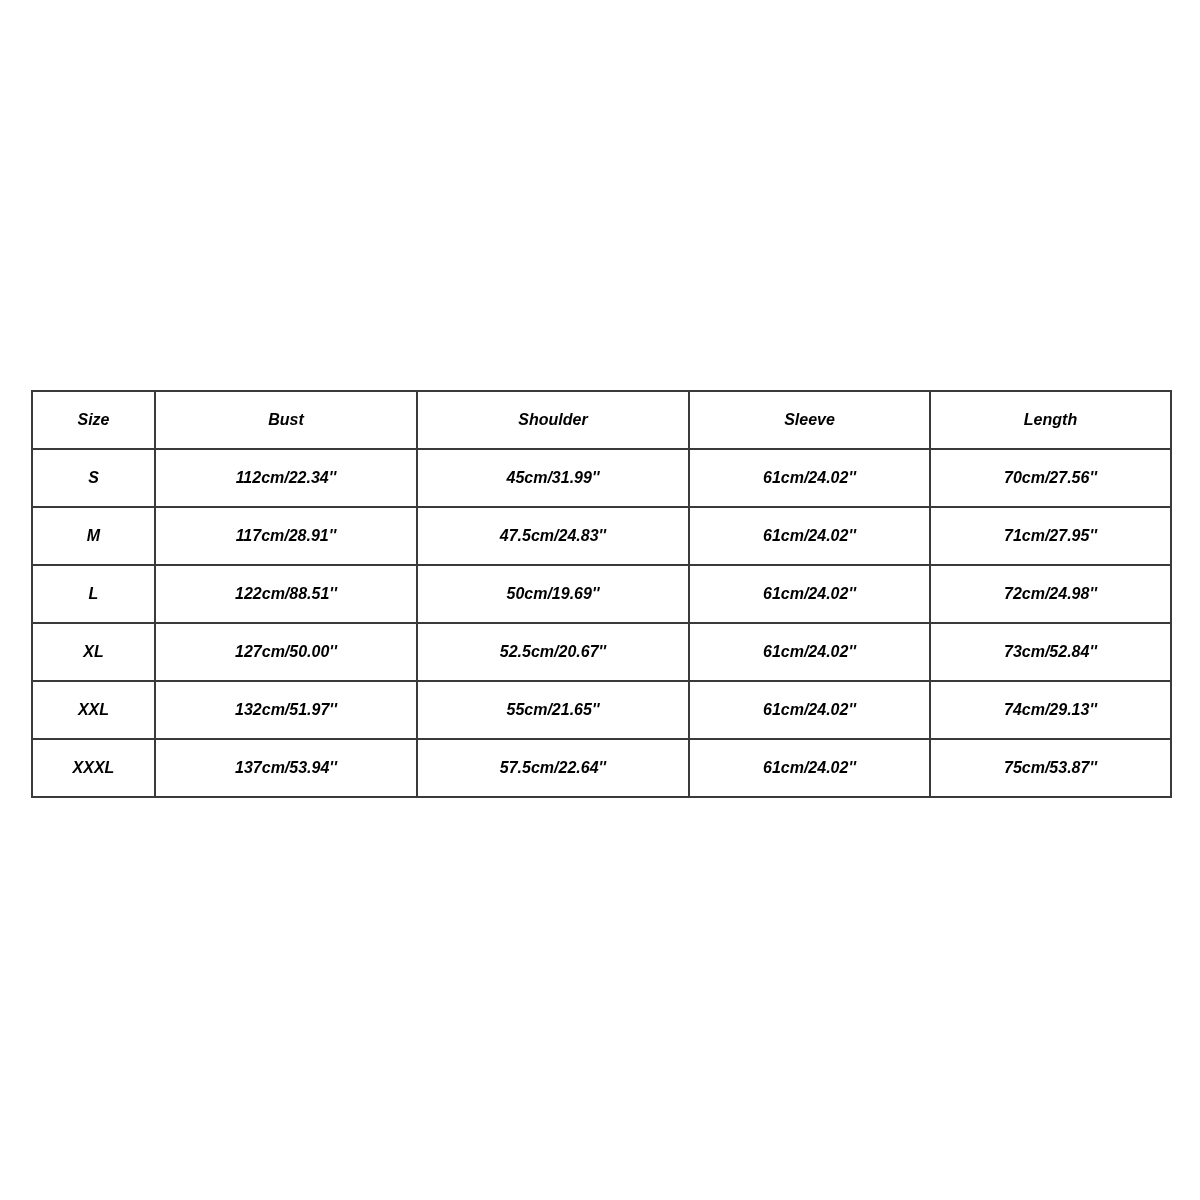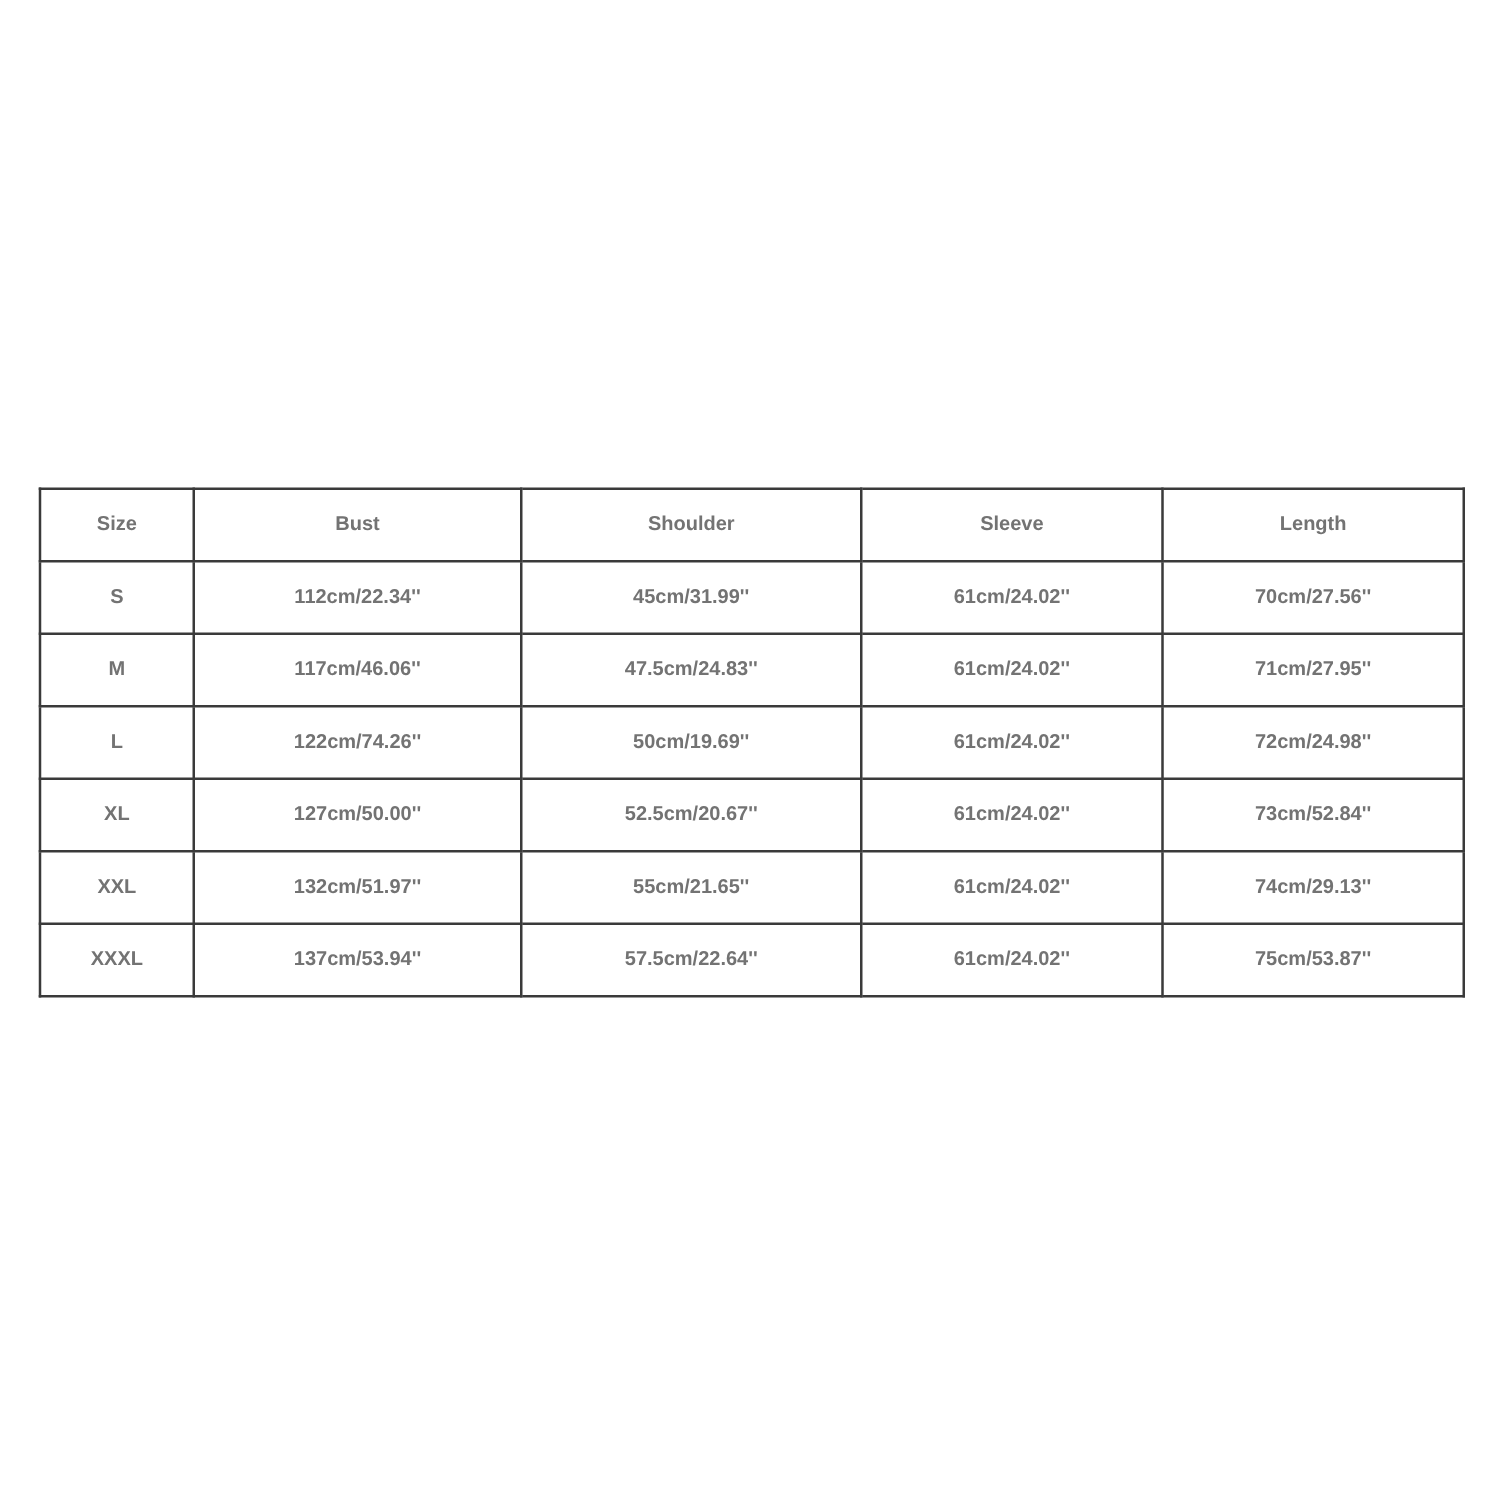--- a/index.html
+++ b/index.html
@@ -23,21 +23,22 @@
       table-layout: fixed;
     }
     .size-table td, .size-table th {
       border: 2px solid #3a3a3a;
       height: 56px;
       padding: 0;
       text-align: center;
       vertical-align: middle;
       font-size: 16px;
       font-weight: bold;
-      color: #737373;
+      color: #000000;
+      font-style: italic;
     }
     .size-table th {
       font-weight: bold;
     }
     col.c-size { width: 123px; }
     col.c-bust { width: 262px; }
     col.c-shoulder { width: 272px; }
     col.c-sleeve { width: 241px; }
     col.c-length { width: 241px; }
   </style>
@@ -64,28 +65,28 @@
   <tbody>
     <tr>
       <td>S</td>
       <td>112cm/22.34''</td>
       <td>45cm/31.99''</td>
       <td>61cm/24.02''</td>
       <td>70cm/27.56''</td>
     </tr>
     <tr>
       <td>M</td>
-      <td>117cm/46.06''</td>
+      <td>117cm/28.91''</td>
       <td>47.5cm/24.83''</td>
       <td>61cm/24.02''</td>
       <td>71cm/27.95''</td>
     </tr>
     <tr>
       <td>L</td>
-      <td>122cm/74.26''</td>
+      <td>122cm/88.51''</td>
       <td>50cm/19.69''</td>
       <td>61cm/24.02''</td>
       <td>72cm/24.98''</td>
     </tr>
     <tr>
       <td>XL</td>
       <td>127cm/50.00''</td>
       <td>52.5cm/20.67''</td>
       <td>61cm/24.02''</td>
       <td>73cm/52.84''</td>

